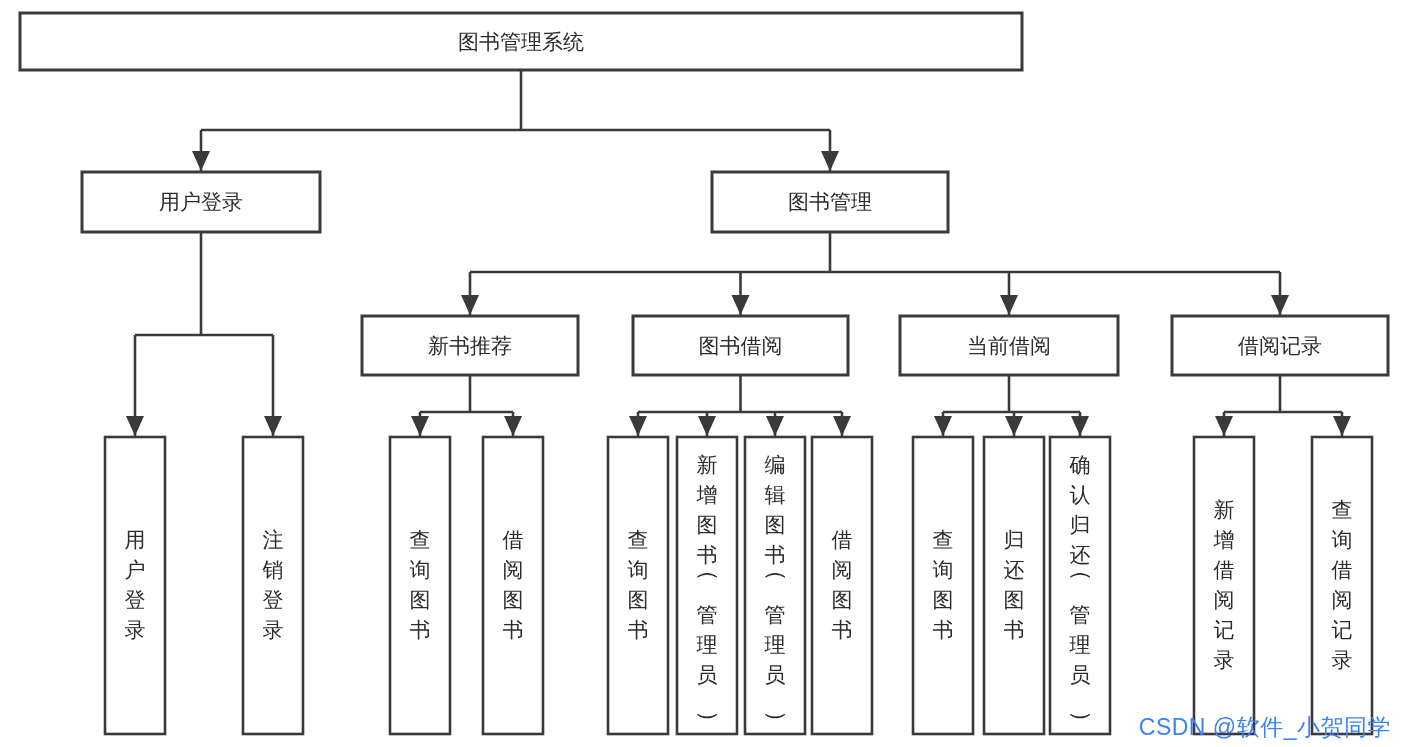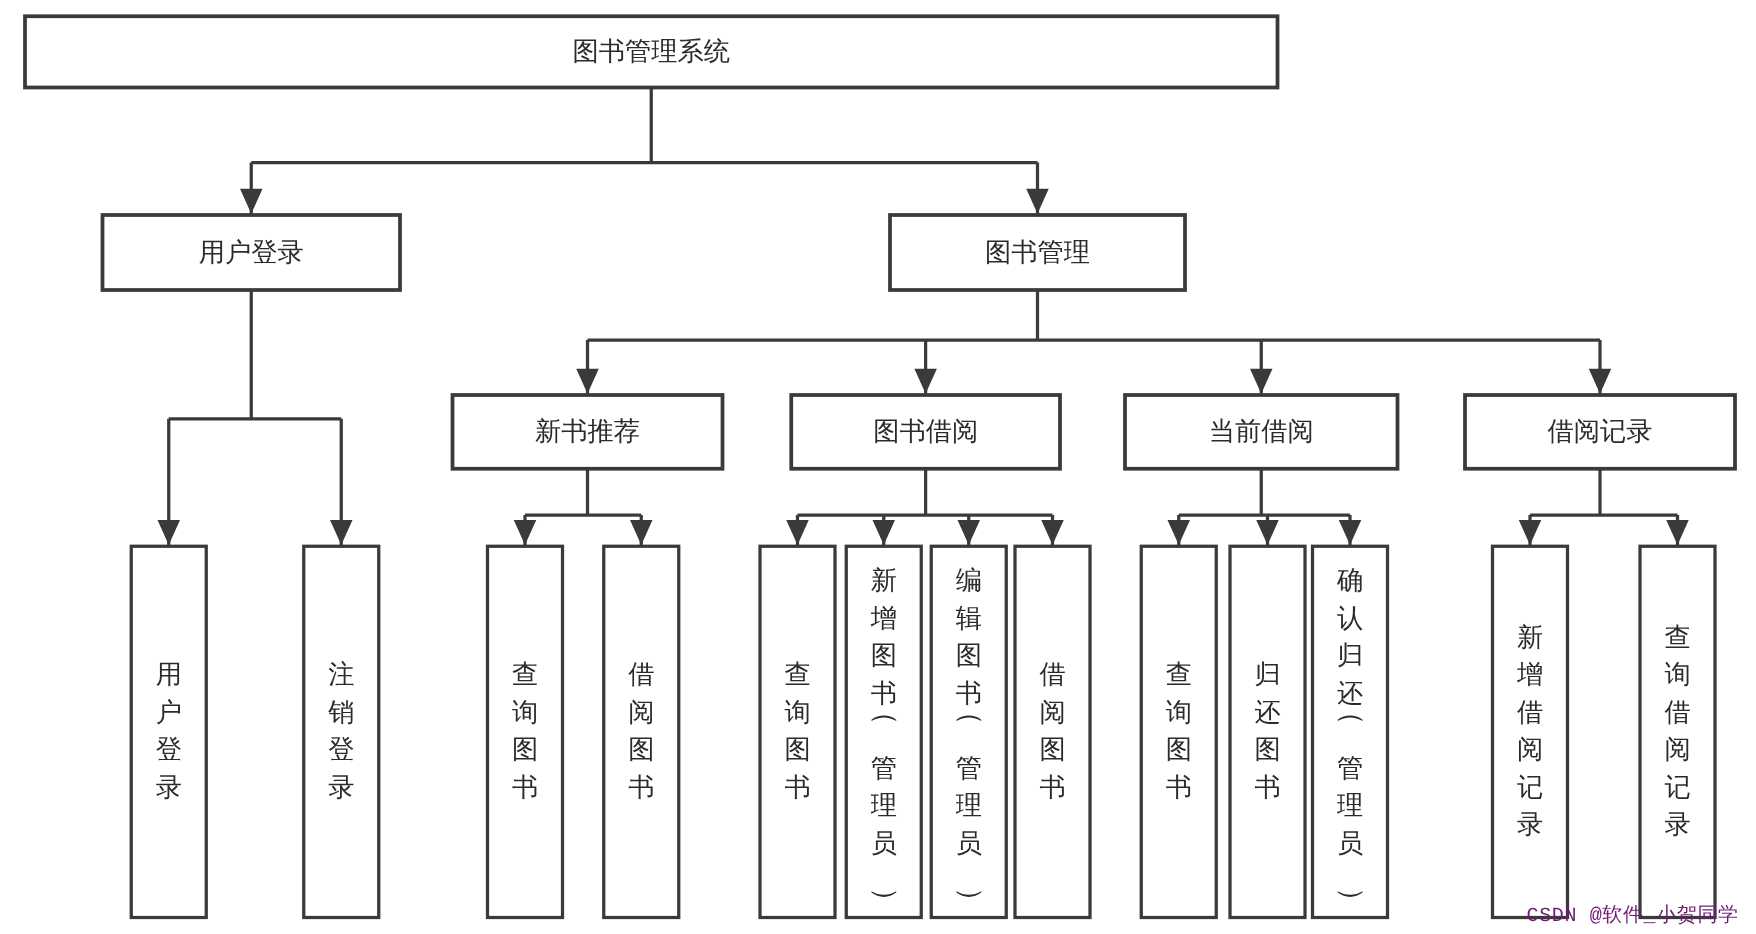--- a/index.html
+++ b/index.html
@@ -52,23 +52,23 @@
   .leaf-label {
     font-family: "DejaVu Sans", "Liberation Sans", sans-serif;
     font-size: 21px;
     fill: #2b2b2b;
     text-anchor: middle;
   }
   .watermark {
     position: absolute;
     right: 14px;
     bottom: 4px;
-    font-family: Liberation Mono, monospace;
-    font-size: 16px;
-    color: #701a75;
+    font-family: Liberation Sans, sans-serif;
+    font-size: 23px;
+    color: #3b82f6;
     white-space: nowrap;
     letter-spacing: 0.5px;
   }
 </style>
 </head>
 <body>
 
 <div id="diagram-root">
   <svg id="diagram-svg" width="1405" height="747" viewBox="0 0 1405 747" xmlns="http://www.w3.org/2000/svg">
       <g>

